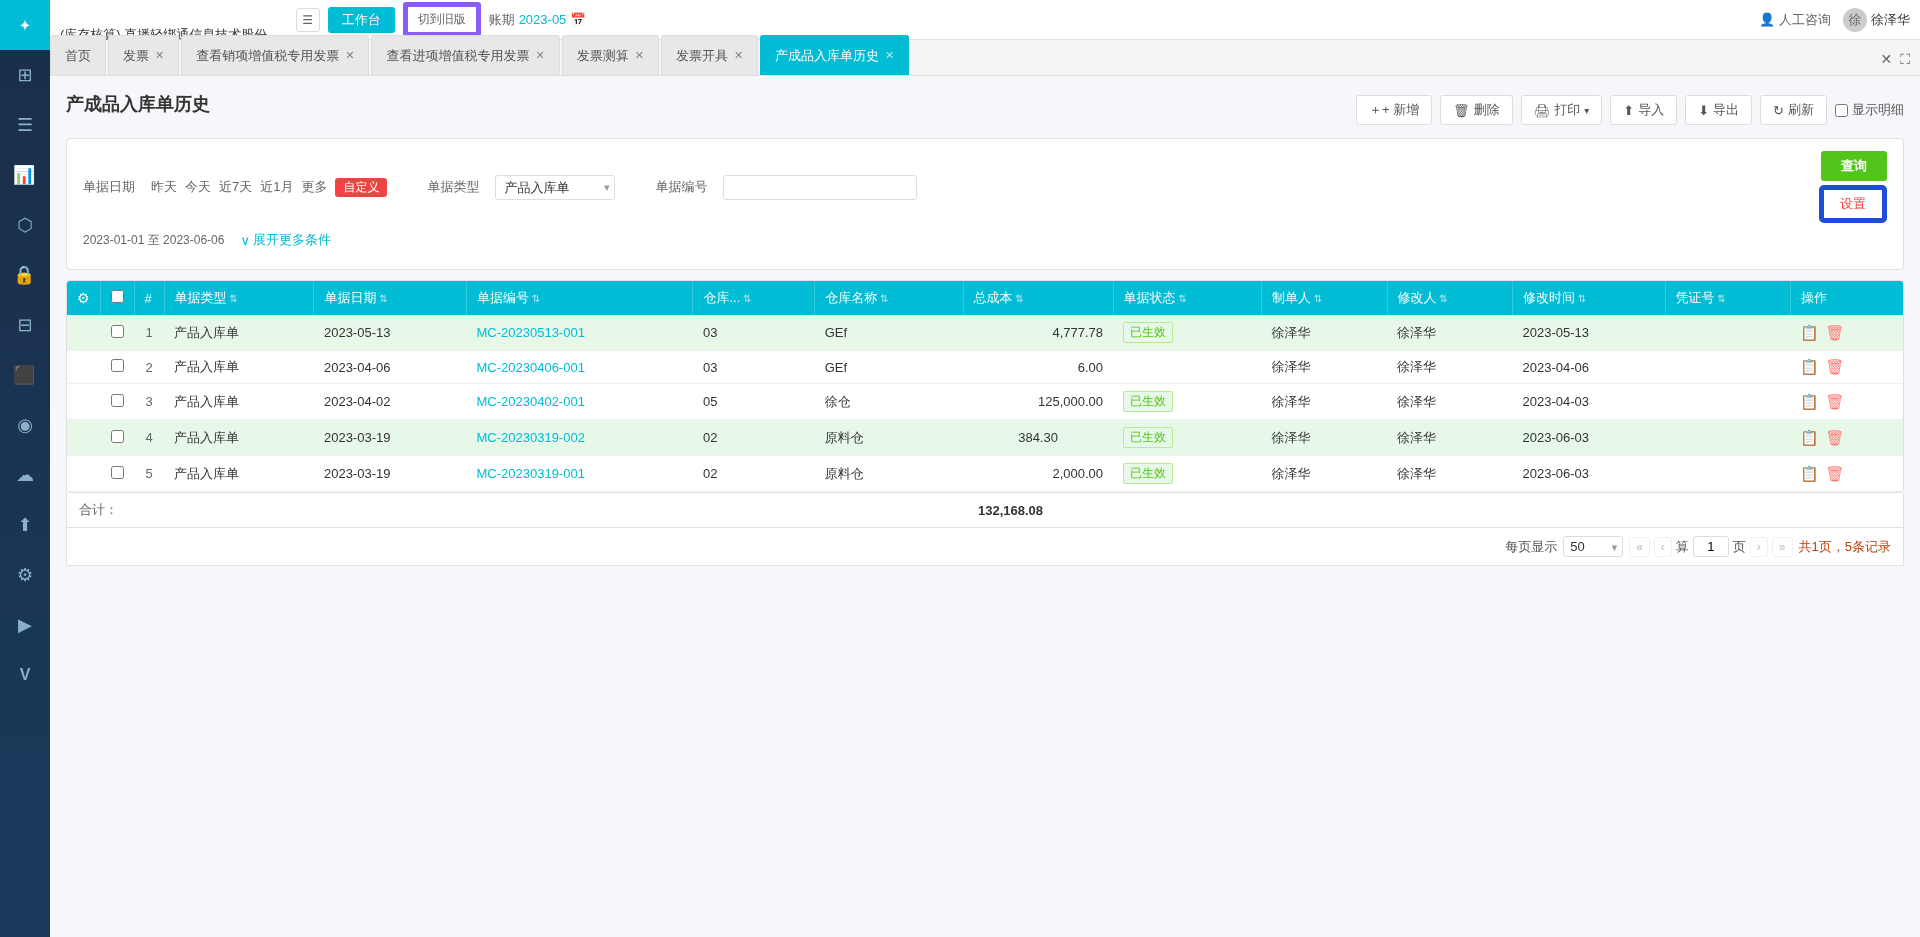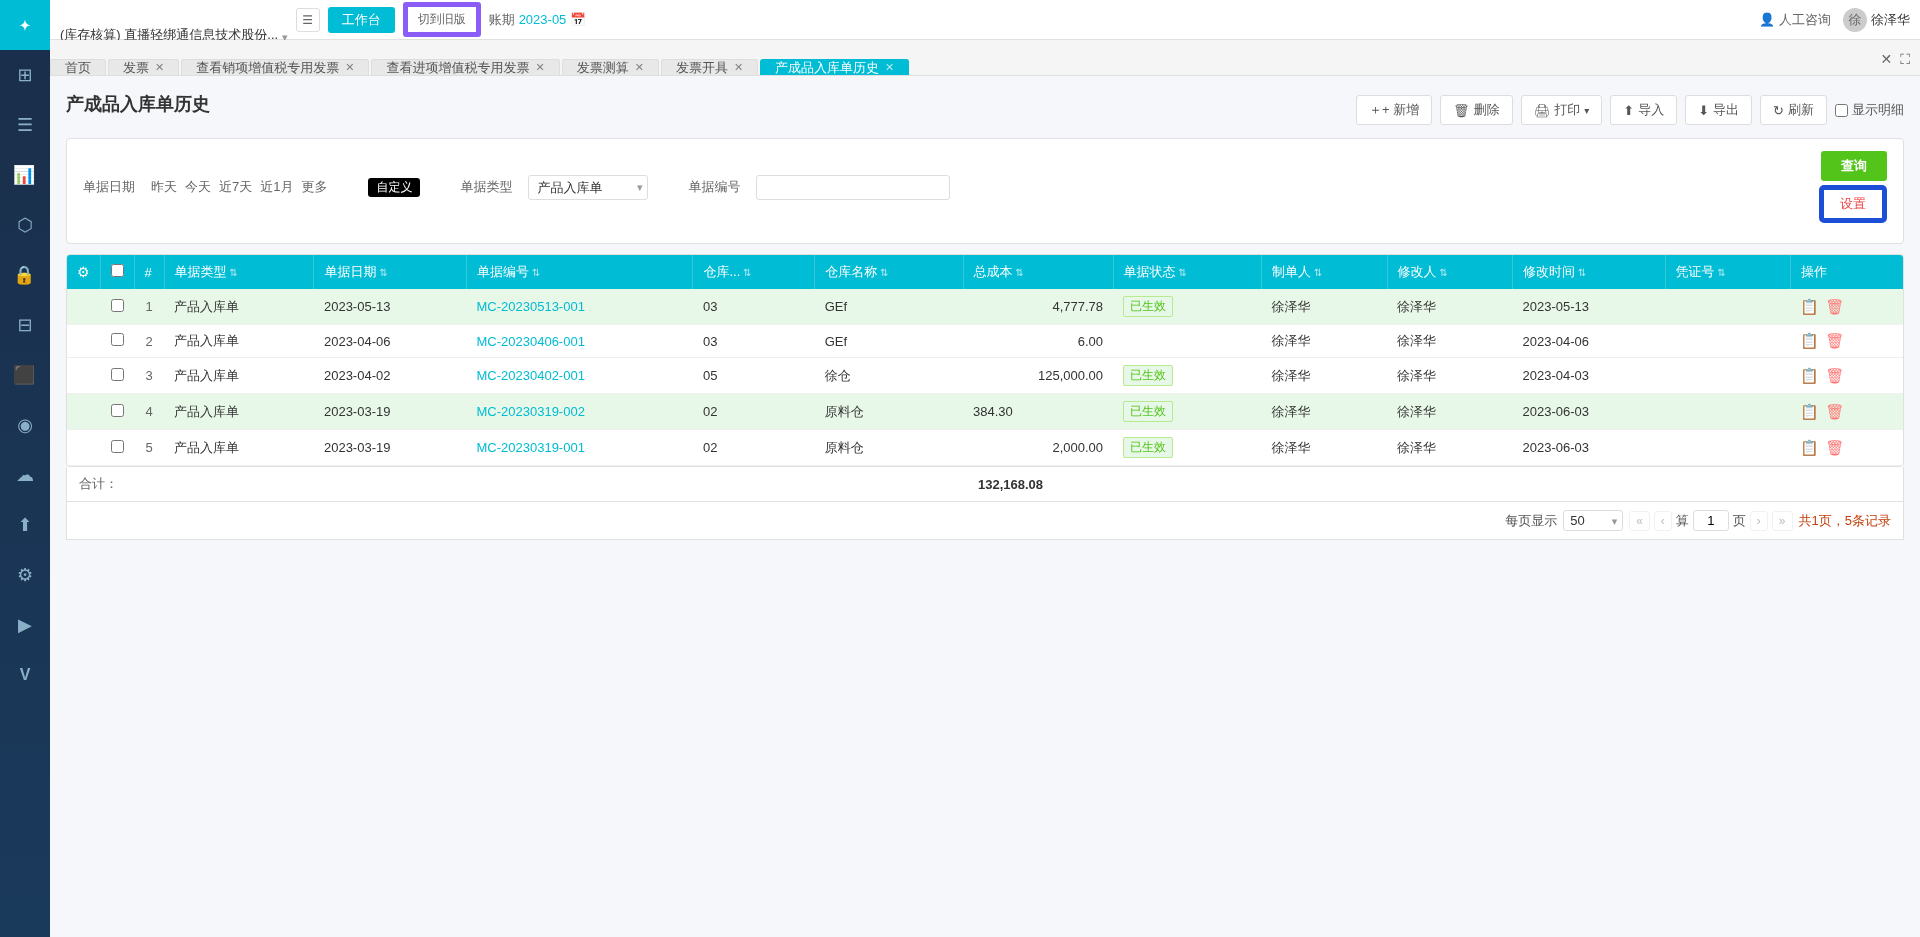--- a/index.html
+++ b/index.html
@@ -114,21 +114,21 @@
       height: 36px;
       background: #f5f5f5;
       display: flex;
       align-items: flex-end;
       padding: 0 0 0 0;
       border-bottom: 1px solid #e0e0e0;
       flex-shrink: 0;
       gap: 0;
     }
     .tab {
-      height: 16px;
+      height: 40px;
       padding: 0 14px;
       display: flex;
       align-items: center;
       gap: 6px;
       cursor: pointer;
       background: #e8e8e8;
       border: 1px solid #ddd;
       border-bottom: none;
       color: #555;
       font-size: 13px;
@@ -204,27 +204,26 @@
       margin-bottom: 8px;
     }
     .filter-label { color: #666; font-size: 13px; white-space: nowrap; }
     .date-shortcuts { display: flex; gap: 8px; align-items: center; }
     .date-shortcut {
       color: #666;
       font-size: 13px;
       cursor: pointer;
     }
     .date-custom {
-      background: #000000;
+      background: #ef4444;
       color: white;
       padding: 1px 8px;
       border-radius: 3px;
       font-size: 12px;
       cursor: pointer;
-      margin-left: 33px;
     }
     .date-range { color: #666; font-size: 12px; }
     .select-field {
       border: 1px solid #ddd;
       border-radius: 3px;
       padding: 4px 24px 4px 8px;
       background: white;
       color: #333;
       font-size: 13px;
       min-width: 120px;
@@ -523,20 +522,27 @@
             <option value="">产品入库单</option>
           </select>
         </div>
         <span class="filter-label" style="margin-left: 24px;">单据编号</span>
         <input class="input-field" type="text" style="">
         <div style="margin-left: auto; display: flex; flex-direction: column; gap: 4px; align-items: flex-end;">
           <button class="query-btn">查询</button>
           <button class="setting-btn">设置</button>
         </div>
       </div>
+      <div class="filter-row">
+        <span class="date-range">2023-01-01 至 2023-06-06</span>
+        <div class="expand-more">
+          <span>∨</span>
+          <span>展开更多条件</span>
+        </div>
+      </div>
     </div>
 
     <div class="table-wrapper">
       <table>
         <thead>
           <tr>
             <th class="settings-col">
               <span class="header-settings-icon">⚙</span>
             </th>
             <th class="checkbox-cell">
@@ -634,21 +640,21 @@
       <td class="row-num"></td>
       <td class="checkbox-cell">
         <input type="checkbox" style="">
       </td>
       <td class="row-num">4</td>
       <td>产品入库单</td>
       <td>2023-03-19</td>
       <td><a class="link-text">MC-20230319-002</a></td>
       <td>02</td>
       <td>原料仓</td>
-      <td style="text-align:left;margin-top:28px;">384.30</td>
+      <td style="text-align:center;margin-top:28px;">384.30</td>
       <td><span class="status-badge">已生效</span></td>
       <td>徐泽华</td>
       <td>徐泽华</td>
       <td>2023-06-03</td>
       <td></td>
       <td>
         <div class="action-cell">
           <span class="action-icon" title="编辑">📋</span>
           <span class="action-icon del" title="删除">🗑</span>
         </div>

